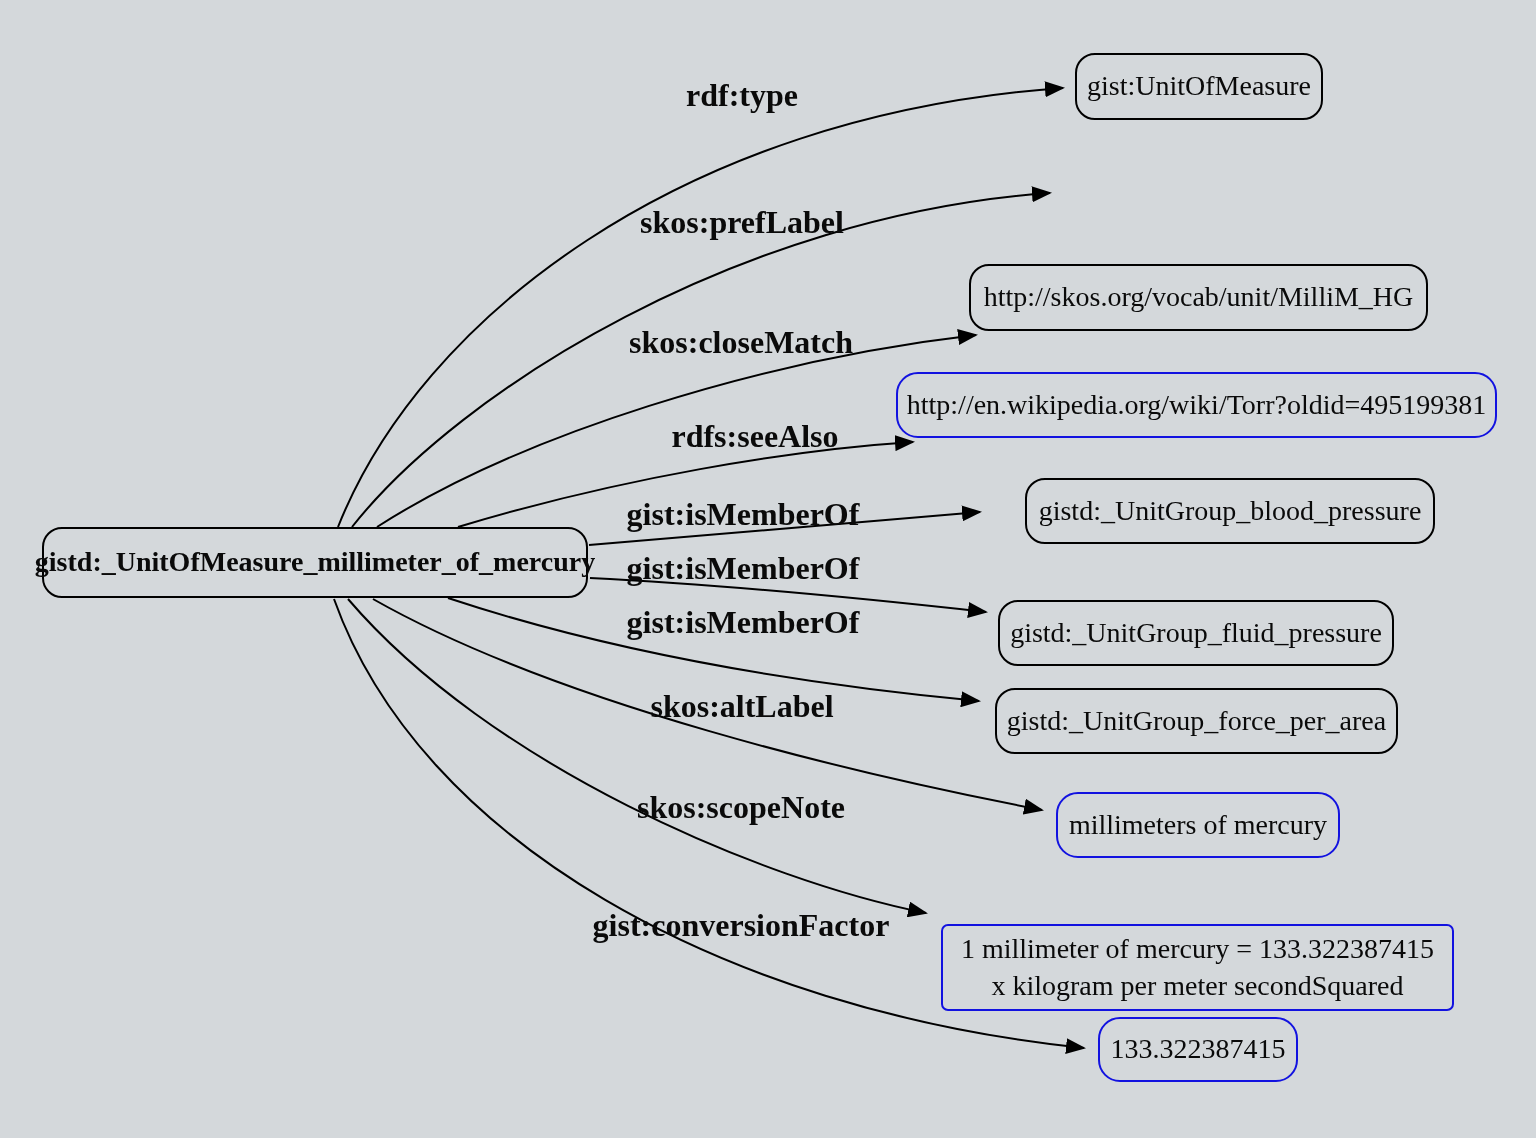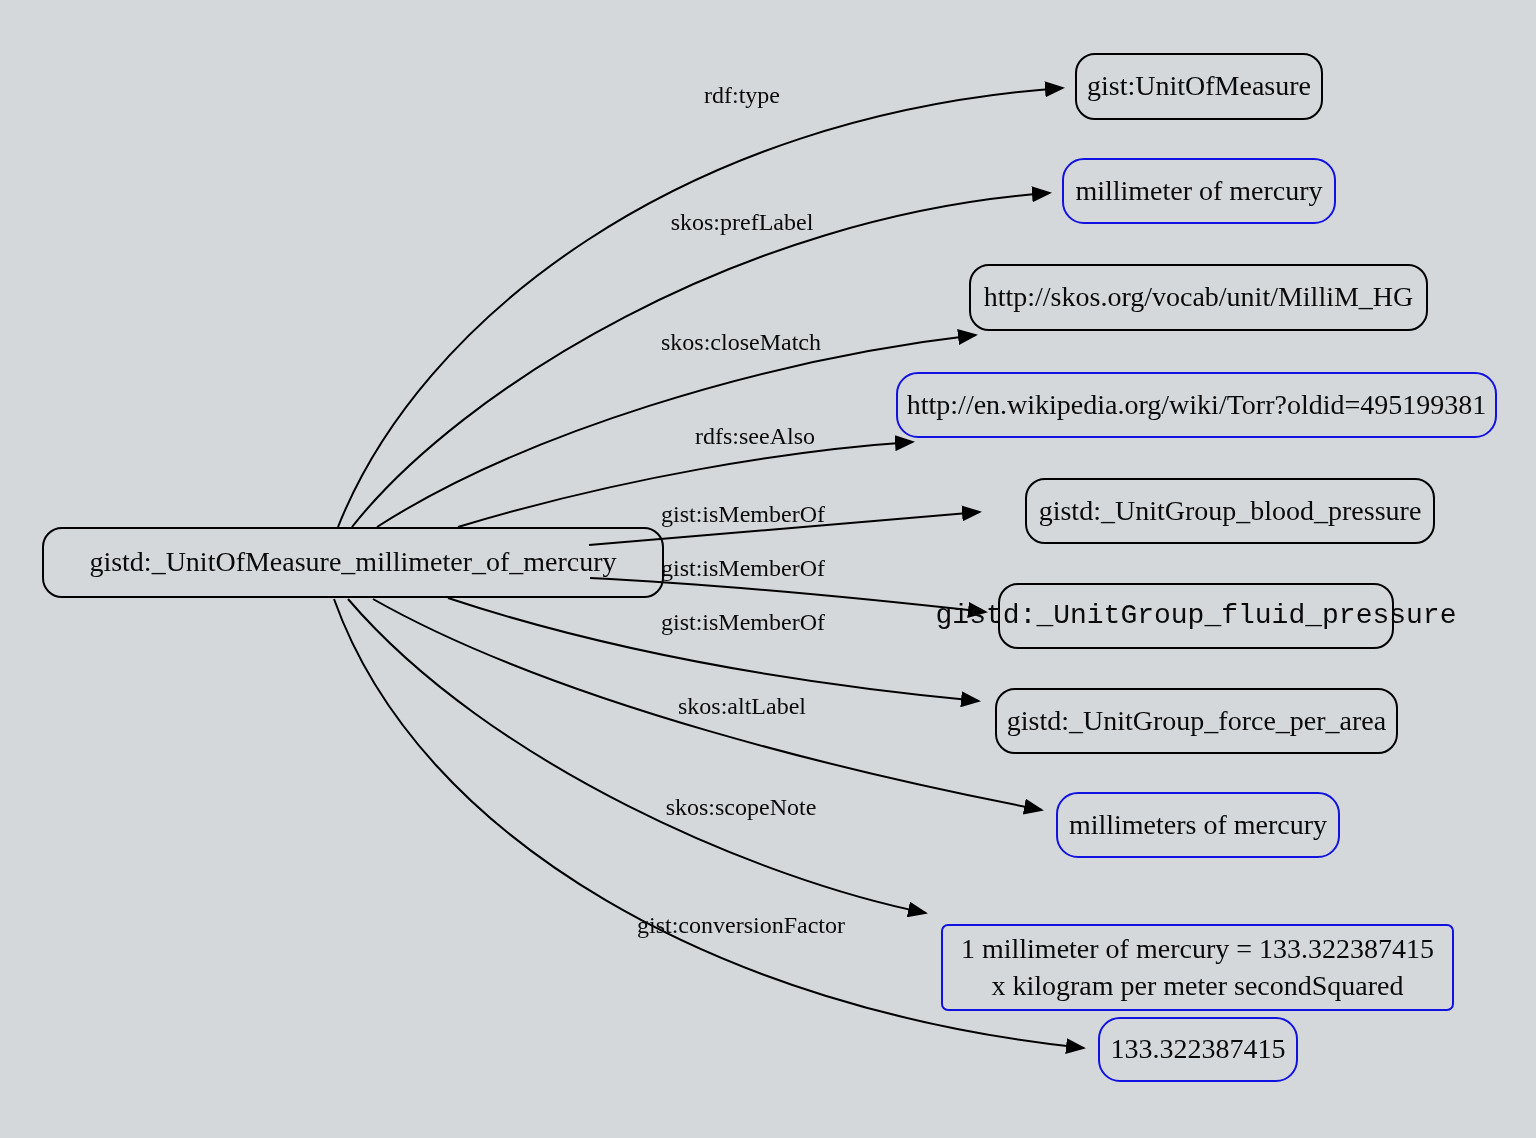--- a/index.html
+++ b/index.html
@@ -46,31 +46,32 @@
     line-height: 1.3;
     padding: 0 12px;
     white-space: nowrap;
     background: transparent;
   }
   .node.literal { border-color: var(--literal-border); border-radius: 22px; }
   .node.multiline { white-space: normal; border-radius: 7px; margin-top: 28px; }
   .edge-label {
     position: absolute;
     transform: translate(-50%, -50%);
-    font-size: 24px;
+    font-size: 32px;
     white-space: nowrap;
+    font-weight: bold;
   }
   
-  .subject { left: 42px;  top: 527px;  width: 622px; height: 71px; }
+  .subject { left: 42px;  top: 527px;  width: 546px; height: 71px; font-weight: bold; }
   .n0 { left: 1075px; top: 53px;   width: 248px; height: 67px; }
   .n1 { left: 1062px; top: 158px;  width: 274px; height: 66px; }
   .n2 { left: 969px;  top: 264px;  width: 459px; height: 67px; }
   .n3 { left: 896px;  top: 372px;  width: 601px; height: 66px; }
   .n4 { left: 992px;  top: 478px;  width: 410px; height: 66px; margin-left: 33px; }
-  .n5 { left: 998px;  top: 583px;  width: 396px; height: 66px; font-family: Liberation Mono, monospace; }
+  .n5 { left: 998px;  top: 600px;  width: 396px; height: 66px; }
   .n6 { left: 995px;  top: 688px;  width: 403px; height: 66px; }
   .n7 { left: 1056px; top: 792px;  width: 284px; height: 66px; }
   .n8 { left: 941px;  top: 896px;  width: 513px; height: 87px; }
   .n9 { left: 1098px; top: 1017px; width: 200px; height: 65px; }
   
   .l0 { left: 742px; top: 95px; }
   .l1 { left: 742px; top: 222px; }
   .l2 { left: 741px; top: 342px; }
   .l3 { left: 742px; top: 436px; margin-left: 13px; }
   .l4 { left: 743px; top: 514px; }
@@ -99,21 +100,20 @@
     <path class="edge" marker-end="url(#arrow)" d="M 590 578 C 730 585, 860 598, 986 612"></path>
     <path class="edge" marker-end="url(#arrow)" d="M 448 598 C 620 655, 810 685, 979 701"></path>
     <path class="edge" marker-end="url(#arrow)" d="M 373 599 C 560 705, 860 775, 1042 810"></path>
     <path class="edge" marker-end="url(#arrow)" d="M 348 599 C 490 765, 760 880, 926 913"></path>
     <path class="edge" marker-end="url(#arrow)" d="M 334 599 C 420 840, 720 1010, 1084 1048"></path>
   </svg>
 
   <div class="node subject">gistd:_UnitOfMeasure_millimeter_of_mercury</div>
 
   <div class="node n0">gist:UnitOfMeasure</div>
-  <div class="node n1 literal">millimeter of mercury</div>
   <div class="node n2">http://skos.org/vocab/unit/MilliM_HG</div>
   <div class="node n3 literal">http://en.wikipedia.org/wiki/Torr?oldid=495199381</div>
   <div class="node n4">gistd:_UnitGroup_blood_pressure</div>
   <div class="node n5">gistd:_UnitGroup_fluid_pressure</div>
   <div class="node n6">gistd:_UnitGroup_force_per_area</div>
   <div class="node n7 literal">millimeters of mercury</div>
   <div class="node n8 literal multiline">1 millimeter of mercury = 133.322387415 x kilogram per meter secondSquared</div>
   <div class="node n9 literal">133.322387415</div>
 
   <div class="edge-label l0">rdf:type</div>

